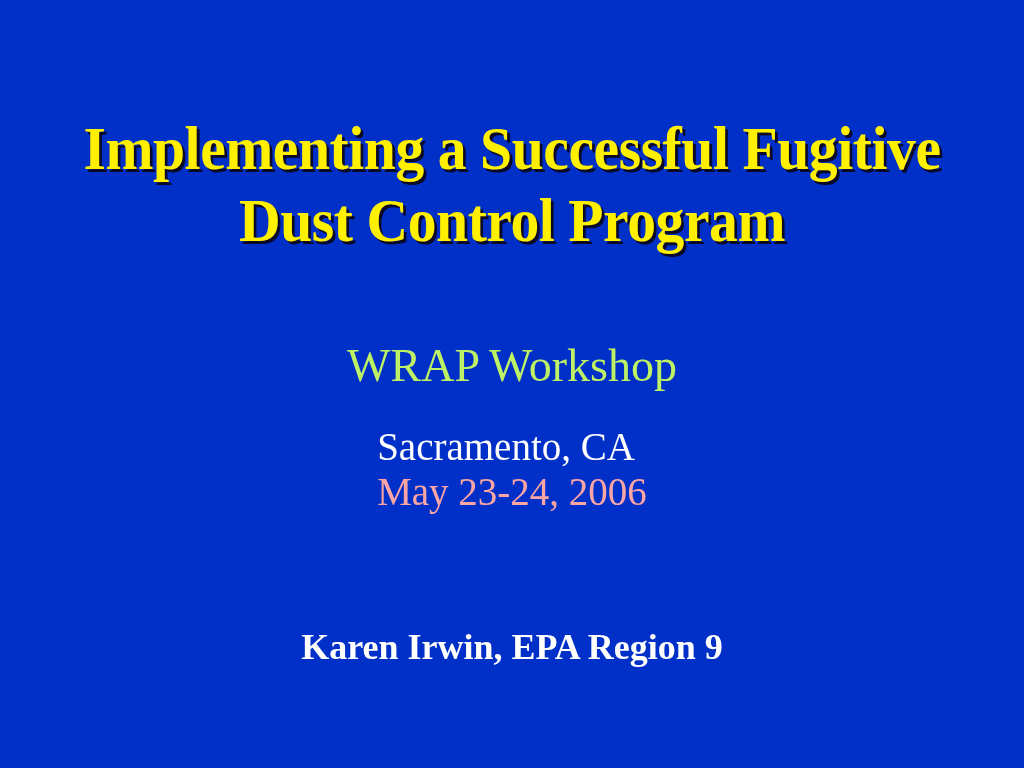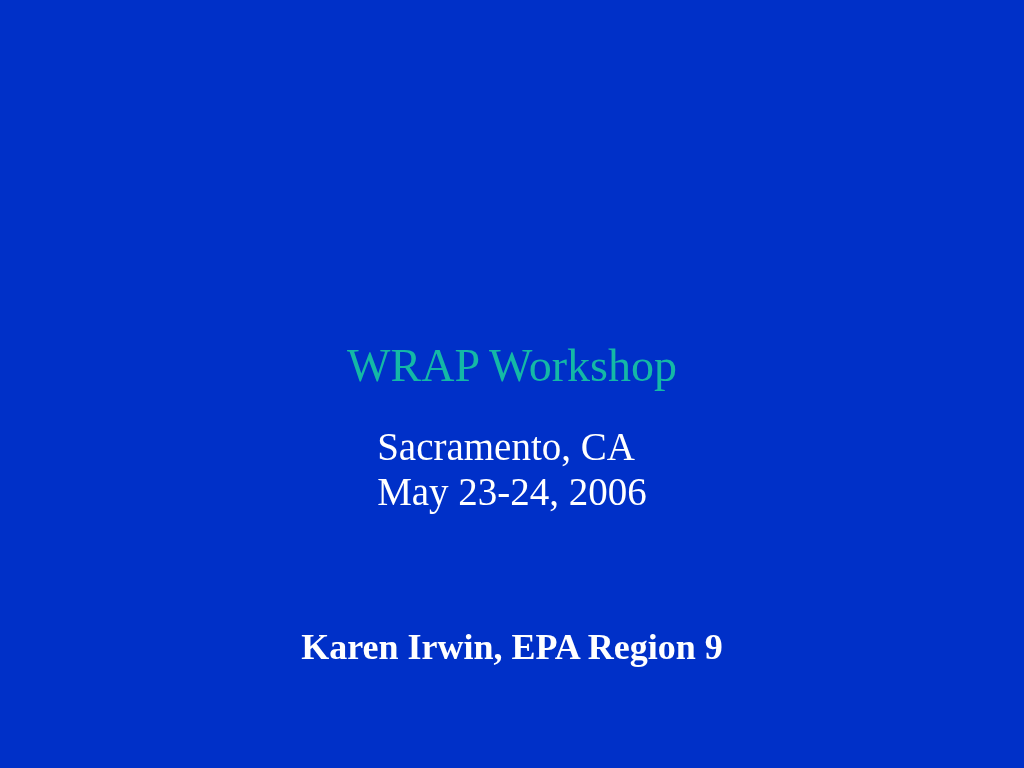--- a/index.html
+++ b/index.html
@@ -94,29 +94,33 @@
     font-size: 36px;
     line-height: 42px;
     white-space: nowrap;
   }
 </style>
 </head>
 <body>
 
 <div id="slide" style="background: rgb(0, 48, 200);">
 
+  <div id="title-block">
+    <div class="title-line" id="title-line-1" style="color: rgb(255, 240, 0); text-shadow: rgb(10, 10, 40) 3px 3px 0px;">Implementing a Successful Fugitive</div>
+    <div class="title-line" id="title-line-2" style="color: rgb(255, 240, 0); text-shadow: rgb(10, 10, 40) 3px 3px 0px;">Dust Control Program</div>
+  </div>
 
   <div id="subtitle-block">
-    <div id="venue-line" style="color: #14b8a6;">WRAP Workshop</div>
+    <div id="venue-line" style="color: #bef264;">WRAP Workshop</div>
   </div>
 
   <div id="location-block">
     <div id="location-inner">
       <div class="location-line" style="color: rgb(255, 255, 255);">Sacramento, CA</div>
-      <div class="location-line" style="color: #ffffff; text-align: center;">May 23-24, 2006</div>
+      <div class="location-line" style="color: #fca5a5; text-align: center;">May 23-24, 2006</div>
     </div>
   </div>
 
   <div id="presenter-block">
     <div id="presenter-line" style="color: rgb(255, 255, 255); margin-top: 32px;">Karen Irwin, EPA Region 9</div>
   </div>
 
 </div>
 
 </body></html>

